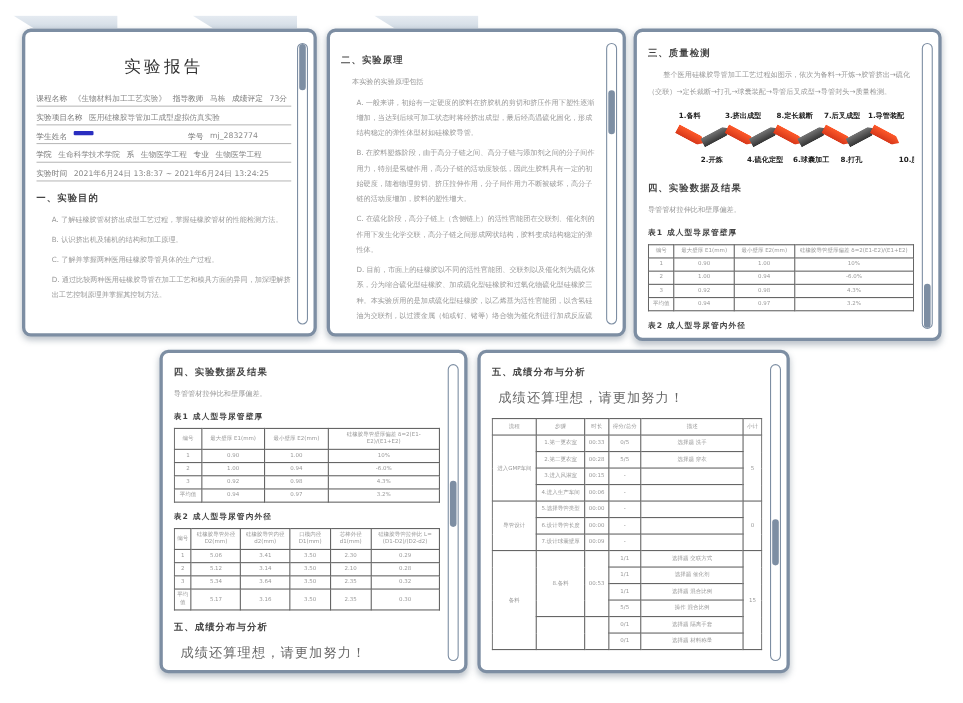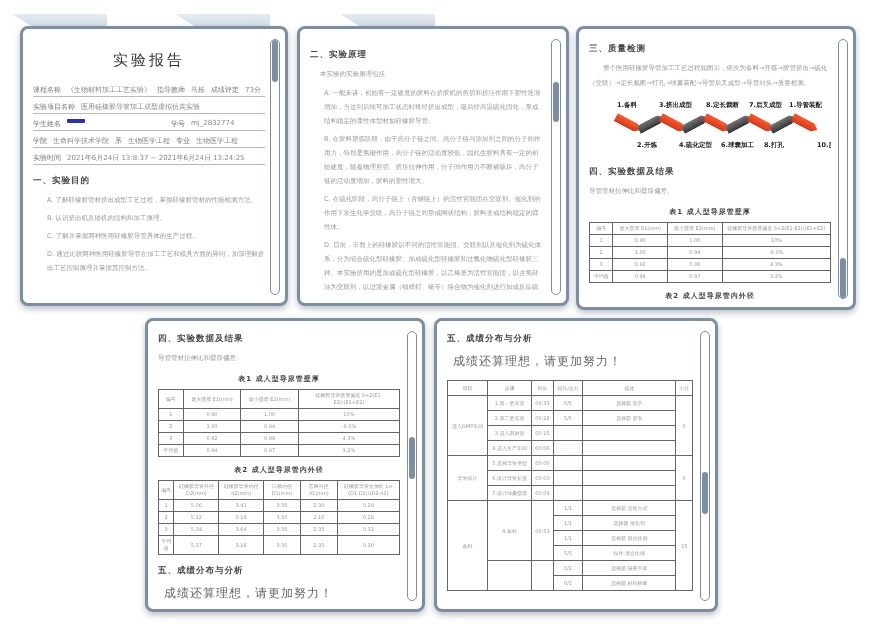--- a/index.html
+++ b/index.html
@@ -22,21 +22,21 @@
   .h2 { font-size: 8.5px; font-weight: bold; color: #444; margin: 10px 0 6px; letter-spacing: 1px; }
   .para { font-size: 6.5px; color: #999; line-height: 15px; text-indent: 14px; }
   .item { font-size: 6.5px; color: #999; line-height: 14px; padding-left: 14px; margin-top: 4px; }
 
   .flow { position: relative; height: 55px; margin: 10px 0 8px; }
   .flow-label { position: absolute; font-size: 6.5px; font-weight: bold; color: #222; white-space: nowrap; }
   .flow-arrow { position: absolute; width: 28px; height: 9px; transform: rotate(28deg); }
   .flow-arrow.red { background: linear-gradient(to bottom, #ff5a2a, #d6371a); clip-path: polygon(0 0, 80% 0, 100% 50%, 80% 100%, 0 100%); }
   .flow-arrow.dark { background: linear-gradient(to bottom, #777, #333); transform: rotate(-28deg); clip-path: polygon(0 0, 80% 0, 100% 50%, 80% 100%, 0 100%); }
 
-  .tbl-title { text-align: center; font-size: 7px; font-weight: bold; color: #444; margin: 8px 0 5px; letter-spacing: 1px; }
+  .tbl-title { text-align: left; font-size: 7px; font-weight: bold; color: #444; margin: 8px 0 5px; letter-spacing: 1px; }
   table { border-collapse: collapse; width: 100%; font-size: 5px; color: #999; }
   td, th { border: 1px solid #666; text-align: center; padding: 2px 2px; font-weight: normal; line-height: 7px; }
   th { color: #999; }
 
   .big-msg { font-family: "DejaVu Serif", serif; font-size: 12px; color: #666; margin: 8px 0 10px 6px; letter-spacing: 1px; }
   .score-tbl td, .score-tbl th { font-size: 5px; padding: 3px 2px; line-height: 8px; }
 </style>
 </head>
 <body>
 

